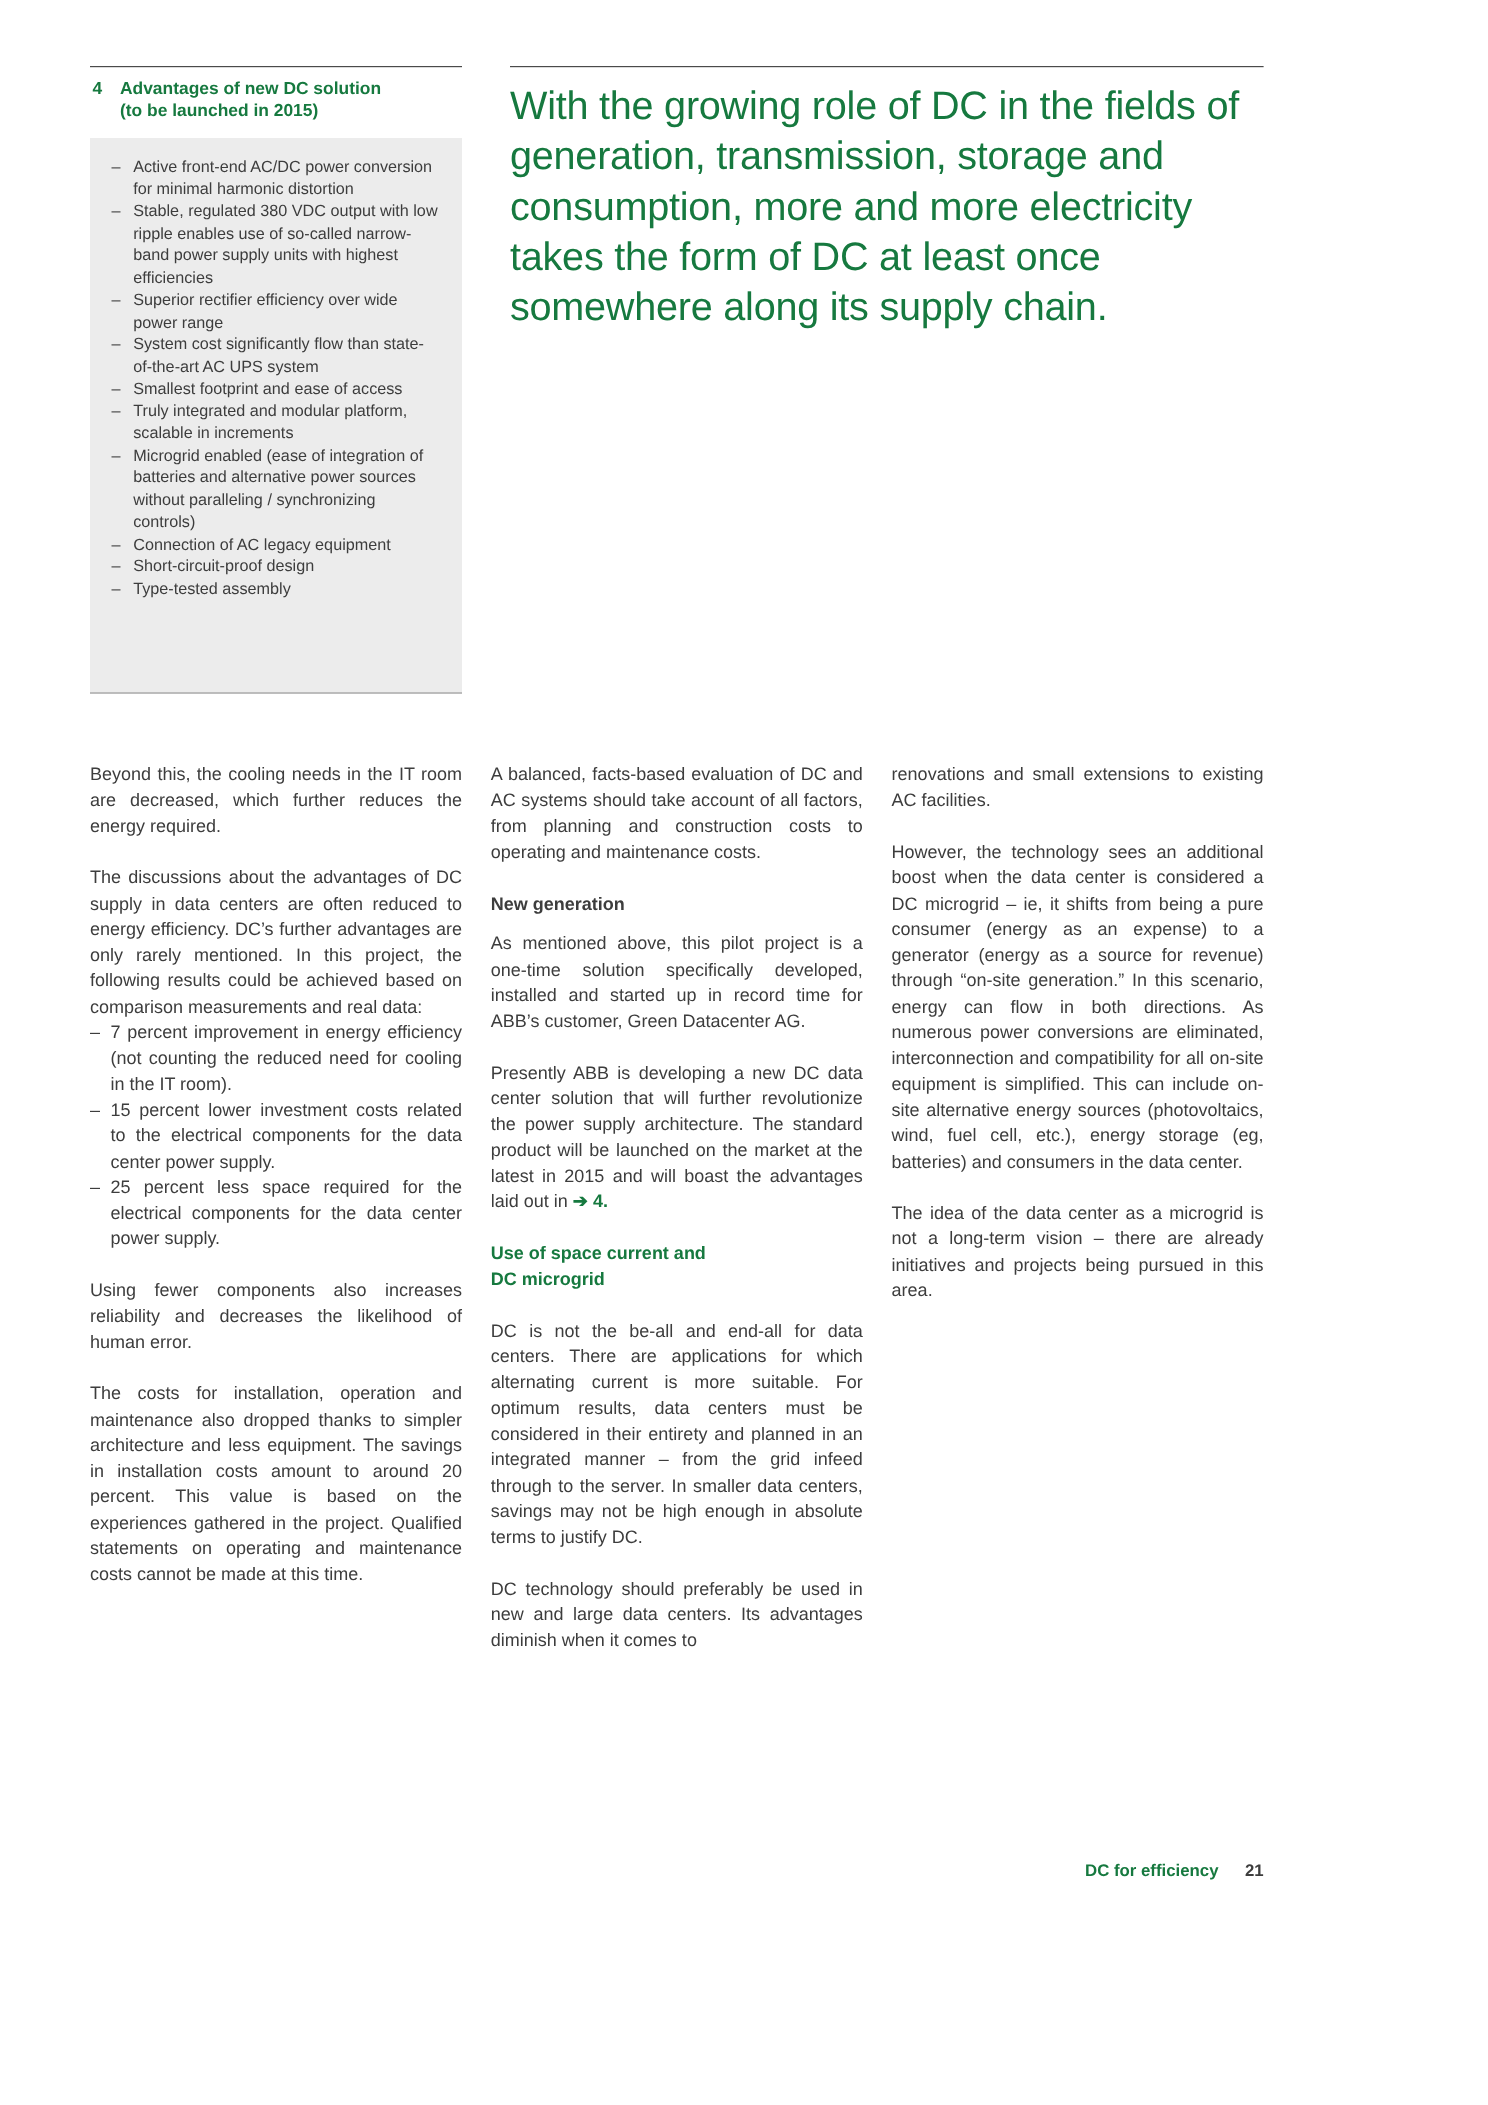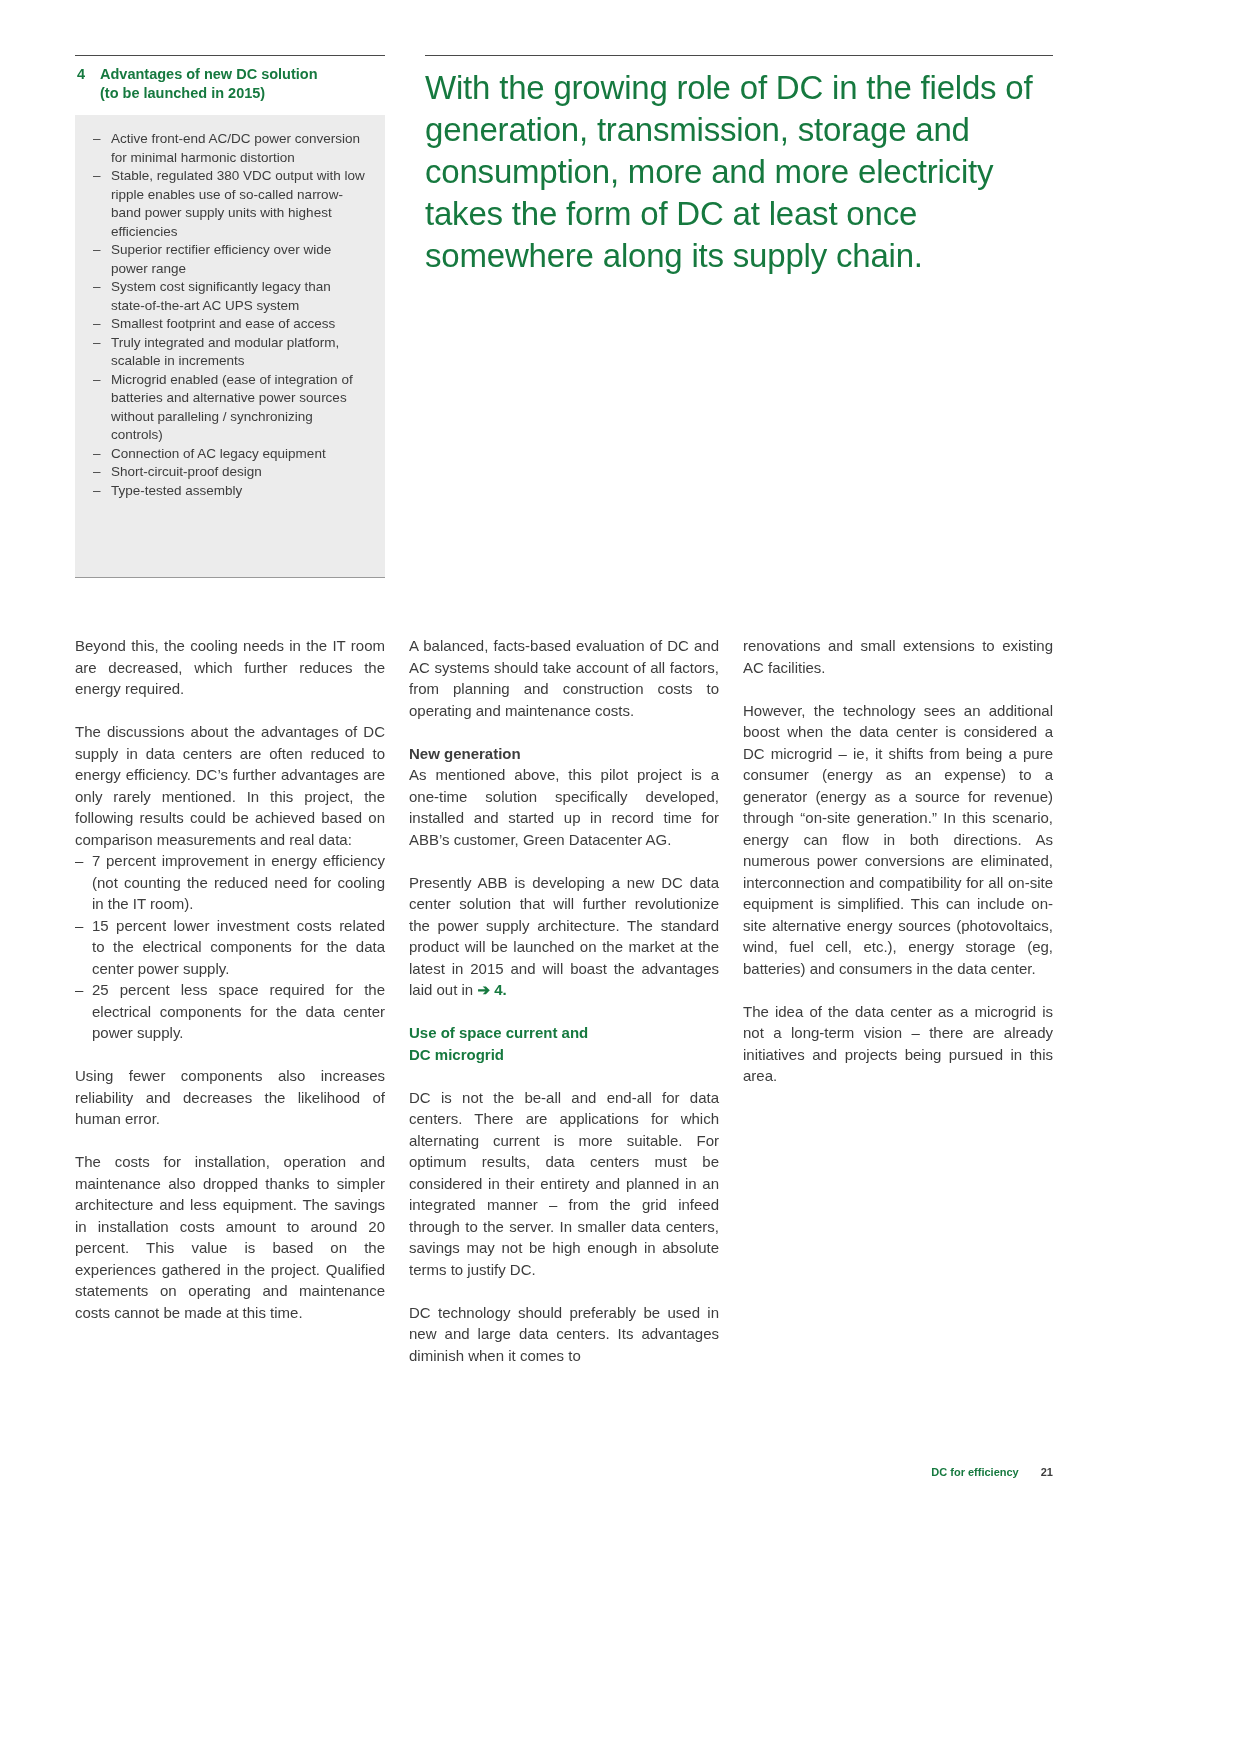--- a/index.html
+++ b/index.html
@@ -35,22 +35,22 @@
   .dashlist { list-style:none; margin-bottom:21.5px; }
   .dashlist li { display:flex; gap:8px; }
   .dashlist li .marker { flex:0 0 9px; }
   .dashlist li .txt { flex:1; }
   .ref { color:#16793f; font-weight:bold; white-space:nowrap; }
 
   .author { margin-top:225px; text-align:left; }
   .author .name { font-weight:bold; font-size:14px; line-height:22px; }
   .author .line { font-size:13.5px; line-height:22px; }
 
-  .footer { position:absolute; left:75px; top:1466px; width:978px; text-align:right;
-      font-size:11px; font-weight:bold; }
+  .footer { position:absolute; left:75px; top:1550px; width:978px; text-align:right;
+      font-size:14px; font-weight:bold; }
   .footer .ftitle { color:#16793f; }
   .footer .fpage { color:#3d3d3d; margin-left:22px; }
 </style>
 </head>
 <body>
 
 <div class="page">
   <div class="content">
 
     <div class="top-row">
@@ -73,21 +73,21 @@
             <li>
                 <span class="marker">–</span>
                 <span class="txt">Stable, regulated 380 VDC output with low ripple enables use of so-called narrow-band power supply units with highest efficiencies</span>
               </li>
             <li>
                 <span class="marker">–</span>
                 <span class="txt">Superior rectifier efficiency over wide power range</span>
               </li>
             <li>
                 <span class="marker">–</span>
-                <span class="txt">System cost significantly legacy than state-of-the-art AC UPS system</span>
+                <span class="txt">System cost significantly flow than state-of-the-art AC UPS system</span>
               </li>
             <li>
                 <span class="marker">–</span>
                 <span class="txt">Smallest footprint and ease of access</span>
               </li>
             <li>
                 <span class="marker">–</span>
                 <span class="txt">Truly integrated and modular platform, scalable in increments</span>
               </li>
             <li>
@@ -135,21 +135,21 @@
               <span class="marker">–</span>
               <span class="txt">25 percent less space required for the electrical components for the data center power supply.</span>
             </li>
         </ul>
         <p>Using fewer components also increases reliability and decreases the likelihood of human error.</p>
         <p class="last">The costs for installation, operation and maintenance also dropped thanks to simpler architecture and less equipment. The savings in installation costs amount to around 20 percent. This value is based on the experiences gathered in the project. Qualified statements on operating and maintenance costs cannot be made at this time.</p>
       </div>
 
       <div class="col">
         <p>A balanced, facts-based evaluation of DC and AC systems should take account of all factors, from planning and construction costs to operating and maintenance costs.</p>
-        <p class="sub" style="margin-bottom:0">New generation</p>
+        <p class="sub" style="margin-bottom:12px">New generation</p>
         <p>As mentioned above, this pilot project is a one-time solution specifically developed, installed and started up in record time for ABB’s customer, Green Datacenter AG.</p>
         <p><span>Presently ABB is developing a new DC data center solution that will further revolutionize the power supply architecture. The standard product will be launched on the market at the latest in 2015 and will boast the advantages laid out in </span><span class="ref">➔ 4.</span></p>
         <p class="sub-green">
           <span>Use of space current and</span><br>
           <span>DC microgrid</span>
         </p>
         <p>DC is not the be-all and end-all for data centers. There are applications for which alternating current is more suitable. For optimum results, data centers must be considered in their entirety and planned in an integrated manner – from the grid infeed through to the server. In smaller data centers, savings may not be high enough in absolute terms to justify DC.</p>
         <p class="last">DC technology should preferably be used in new and large data centers. Its advantages diminish when it comes to</p>
       </div>
 

